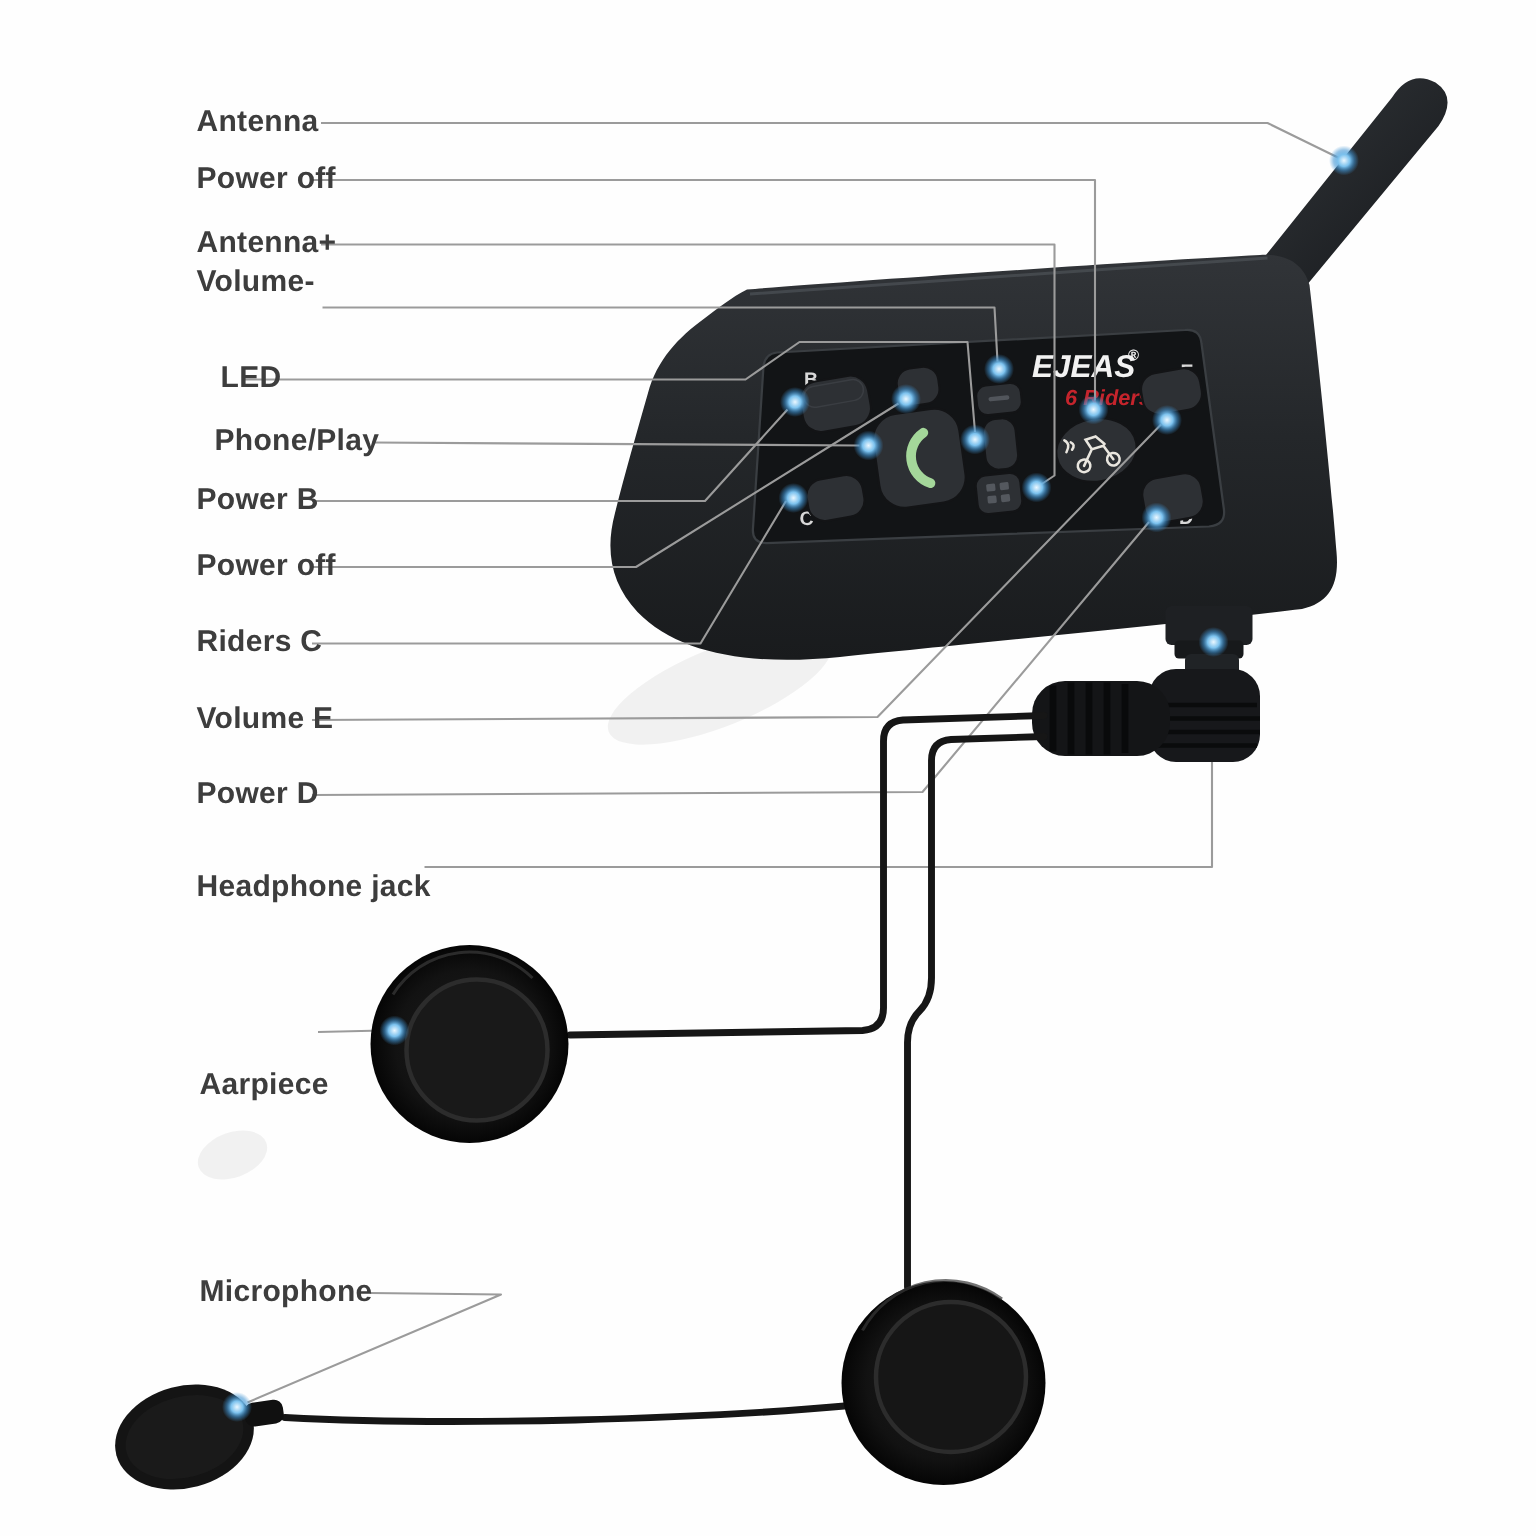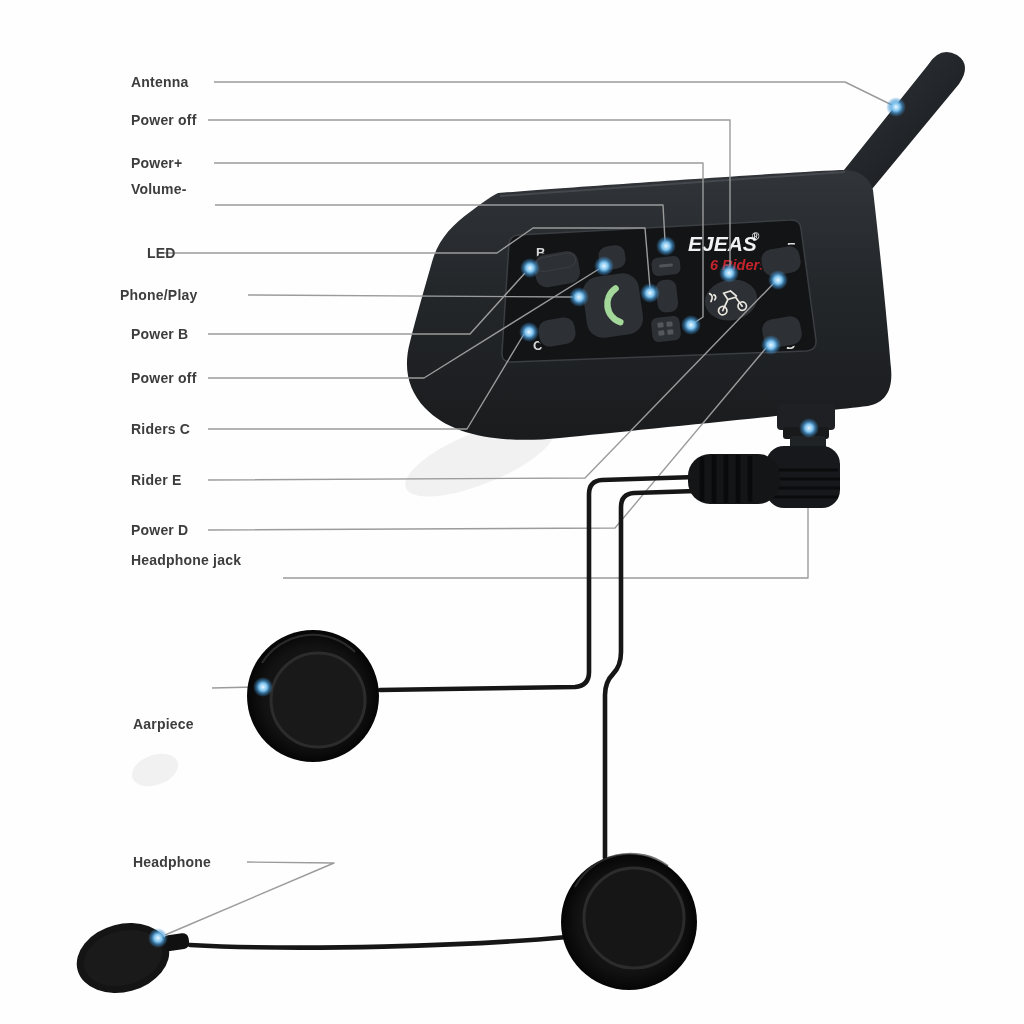--- a/index.html
+++ b/index.html
@@ -3,21 +3,21 @@
 <meta charset="utf-8">
 <style>
   html,body{margin:0;padding:0;}
   #stage{
     position:relative;width:1024px;height:1024px;background:#fefefe;
     font-family:"Liberation Sans",sans-serif;overflow:hidden;
   }
   #stage svg{position:absolute;left:0;top:0;}
   .lbl{
     position:absolute;transform:translateY(-52%);
-    font-size:14px;font-weight:600;color:#3d3d3d;letter-spacing:.2px;
+    font-size:20px;font-weight:600;color:#3d3d3d;letter-spacing:.2px;
     white-space:nowrap;
   }
   .callout{fill:none;stroke:#9b9b9b;stroke-width:1.4;stroke-linejoin:round;}
   .btn{fill:#2d3034;stroke:#131416;stroke-width:1.5;}
   .btnhl{fill:none;stroke:#45494e;stroke-width:1;opacity:.55;}
   .panel-letter{fill:#d8d8d8;font-size:13px;font-weight:bold;font-family:"Liberation Sans",sans-serif;}
   .wire{fill:none;stroke:#161616;stroke-width:4.6;stroke-linecap:round;}
 </style>
 </head>
 <body>
@@ -203,26 +203,26 @@
       <circle cx="778" cy="280" r="10" fill="url(#dotg)"></circle>
       <circle cx="771" cy="345" r="10" fill="url(#dotg)"></circle>
       <circle cx="809" cy="428" r="10" fill="url(#dotg)"></circle>
       <circle cx="263" cy="687" r="10" fill="url(#dotg)"></circle>
       <circle cx="158" cy="938" r="10" fill="url(#dotg)"></circle>
     </g>
   </svg>
 
   <div class="lbl" style="left:131px;top:82px">Antenna</div>
   <div class="lbl" style="left:131px;top:120px">Power off</div>
-  <div class="lbl" style="left:131px;top:163px">Power+</div>
+  <div class="lbl" style="left:131px;top:163px">Antenna+</div>
   <div class="lbl" style="left:131px;top:189px">Volume-</div>
   <div class="lbl" style="left:147px;top:253px">LED</div>
-  <div class="lbl" style="left:120px;top:295px">Phone/Play</div>
+  <div class="lbl" style="left:143px;top:295px">Phone/Play</div>
   <div class="lbl" style="left:131px;top:334px">Power B</div>
   <div class="lbl" style="left:131px;top:378px">Power off</div>
   <div class="lbl" style="left:131px;top:429px">Riders C</div>
-  <div class="lbl" style="left:131px;top:480px">Rider E</div>
+  <div class="lbl" style="left:131px;top:480px">Volume E</div>
   <div class="lbl" style="left:131px;top:530px">Power D</div>
-  <div class="lbl" style="left:131px;top:560px">Headphone jack</div>
+  <div class="lbl" style="left:131px;top:592px">Headphone jack</div>
   <div class="lbl" style="left:133px;top:724px">Aarpiece</div>
-  <div class="lbl" style="left:133px;top:862px">Headphone</div>
+  <div class="lbl" style="left:133px;top:862px">Microphone</div>
 
 </div>
 
 </body></html>

